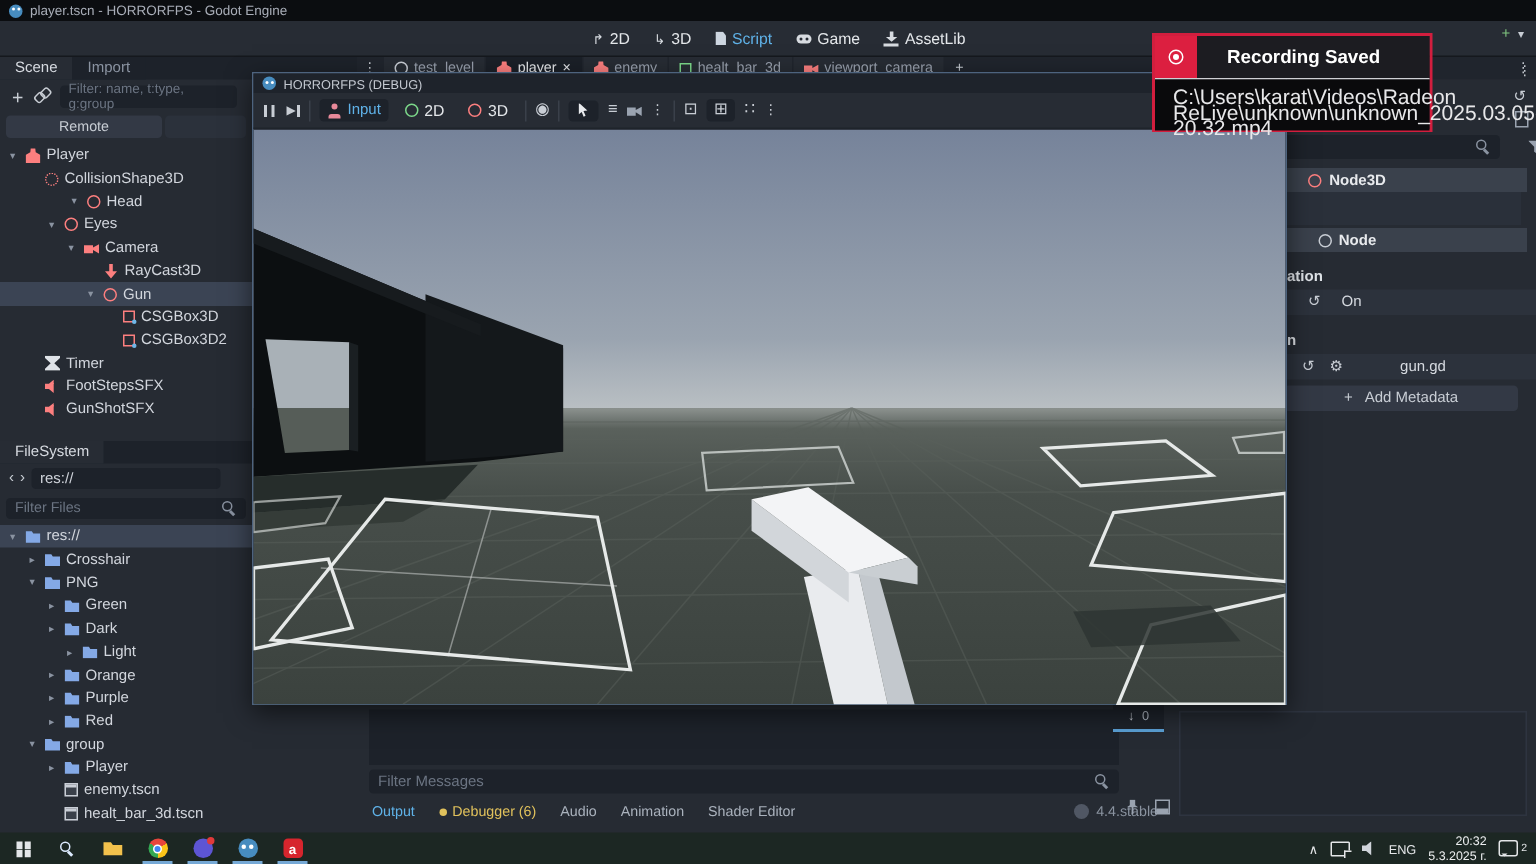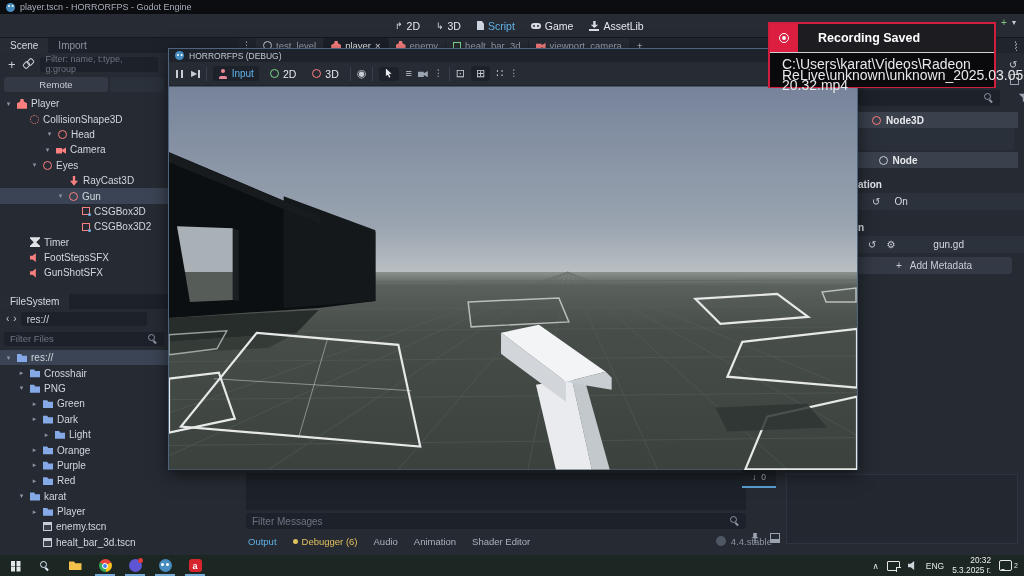--- a/index.html
+++ b/index.html
@@ -28,21 +28,21 @@
   .btn{background:#333945;border-radius:3px;display:flex;align-items:center;justify-content:center;color:#c8cdd4}
   .input{background:#1d222a;border-radius:3px;display:flex;align-items:center;color:#6b7482;padding:0 6px;box-sizing:border-box}
   
   .gamewin{left:168px;top:48px;width:690px;height:422px;background:#272c34;border:1px solid #4d637e;box-sizing:border-box;box-shadow:0 5px 16px rgba(0,0,0,.55)}
   .gw-title{height:13px;background:#1e232b;display:flex;align-items:center;gap:5px;padding-left:6px;font-size:8.5px;color:#c2c7cf}
   .gw-toolbar{height:23px;background:#272c34;border-bottom:1px solid #1f242b;display:flex;align-items:center;gap:6px;padding:0 6px}
   .toolbtn{display:flex;align-items:center;gap:4px;padding:2px 5px;border-radius:3px}
   .toolbtn.pressed{background:#1d222a}
   .sep{width:1px;height:14px;background:#3a404a}
   
-  .notif{left:768px;top:22px;width:228px;height:66px;border:2px solid #d21e3e;box-sizing:border-box;z-index:50}
+  .notif{left:768px;top:22px;width:187px;height:66px;border:2px solid #d21e3e;box-sizing:border-box;z-index:50}
   .notif-head{height:28px;background:#1c1c21;display:flex;align-items:center;border-bottom:1px solid #cfd0d4}
   .notif-redbox{width:28px;height:28px;background:#dc1f40;display:flex;align-items:center;justify-content:center;flex:none}
   .notif-title{color:#fff;font-weight:bold;font-size:12.5px;margin-left:20px}
   .notif-body{height:34px;background:#0a0a0c;color:#e8e8ea;font-size:14px;line-height:10.5px;padding:6px 0 0 12px;box-sizing:border-box}
   
   .taskbar{left:0;top:555px;width:1024px;height:21px;background:#1c2723;display:flex;align-items:center;z-index:60}
   .tb-ic{width:30px;height:21px;display:flex;align-items:center;justify-content:center;position:relative}
   .tb-ic.open::after{content:"";position:absolute;bottom:0;left:5px;right:5px;height:2px;background:#76a9d6}
   .tray{margin-left:auto;display:flex;align-items:center;gap:8px;padding-right:6px;color:#e4e6e8;font-size:8.5px}
   .clock{text-align:right;font-size:8.3px;line-height:9.5px;color:#eceeef}
@@ -215,29 +215,29 @@
         <div class="trow" style="padding-left: 17px;">
           <span class="chev"></span>
           <span class="ic ic-collision"></span>
           <span class="lbl">CollisionShape3D</span>
         </div>
         <div class="trow" style="padding-left: 17px; margin-left: 28px;">
           <span class="chev">▾</span>
           <span class="ic ic-ring"></span>
           <span class="lbl">Head</span>
         </div>
+        <div class="trow" style="padding-left: 30px;">
+          <span class="chev">▾</span>
+          <span class="ic ic-ring"></span>
+          <span class="lbl">Eyes</span>
+        </div>
         <div class="trow" style="padding-left: 43px;">
           <span class="chev">▾</span>
           <span class="ic ic-camera"></span>
           <span class="lbl">Camera</span>
-        </div>
-        <div class="trow" style="padding-left: 30px;">
-          <span class="chev">▾</span>
-          <span class="ic ic-ring"></span>
-          <span class="lbl">Eyes</span>
         </div>
         <div class="trow" style="padding-left: 56px;">
           <span class="chev"></span>
           <span class="ic ic-raycast"></span>
           <span class="lbl">RayCast3D</span>
         </div>
         <div class="trow sel" style="padding-left: 56px;">
           <span class="chev">▾</span>
           <span class="ic ic-ring"></span>
           <span class="lbl">Gun</span>
@@ -328,21 +328,21 @@
           <span class="lbl">Purple</span>
         </div>
         <div class="trow" style="padding-left: 30px;">
           <span class="chev">▸</span>
           <span class="ic ic-folder"></span>
           <span class="lbl">Red</span>
         </div>
         <div class="trow" style="padding-left: 17px;">
           <span class="chev">▾</span>
           <span class="ic ic-folder"></span>
-          <span class="lbl">karat</span>
+          <span class="lbl">group</span>
         </div>
         <div class="trow" style="padding-left: 30px;">
           <span class="chev">▸</span>
           <span class="ic ic-folder"></span>
           <span class="lbl">Player</span>
         </div>
         <div class="trow" style="padding-left: 30px;">
           <span class="chev"></span>
           <span class="ic ic-scene"></span>
           <span class="lbl">enemy.tscn</span>

